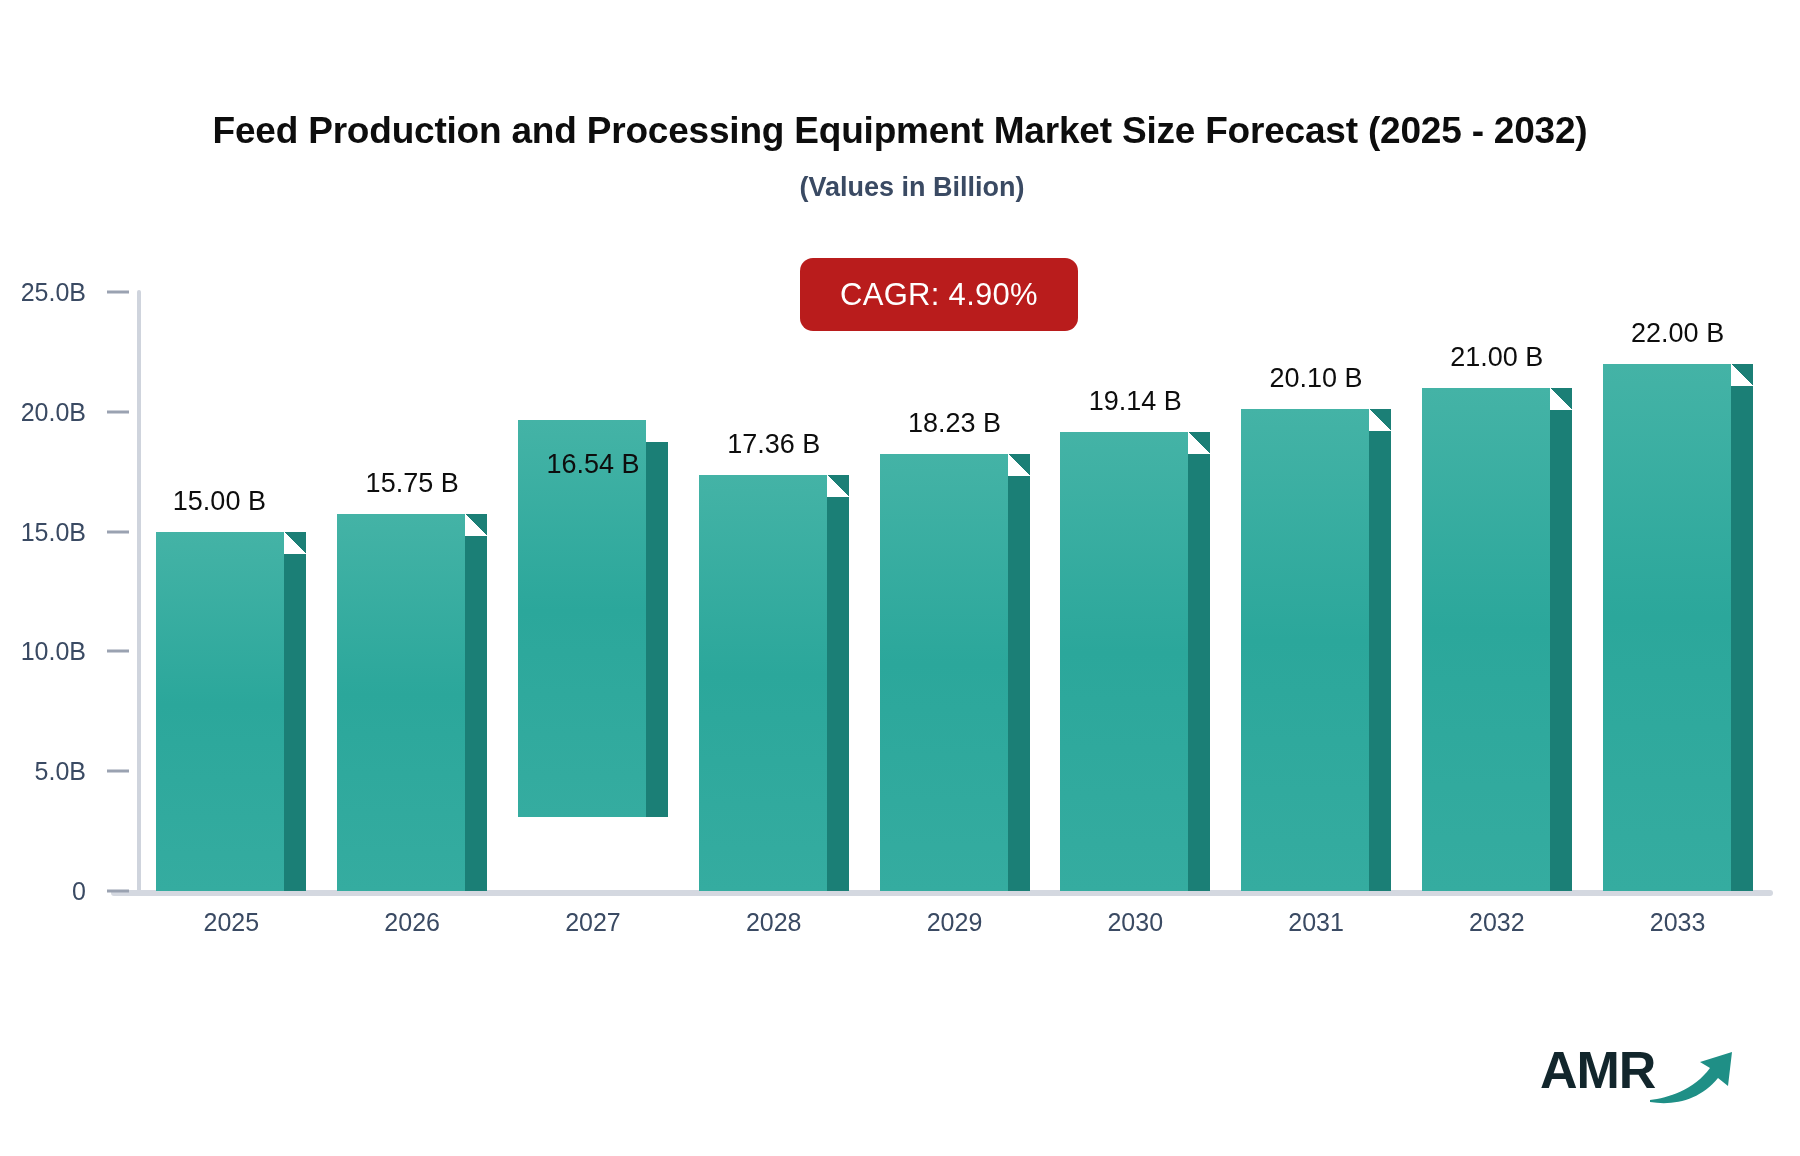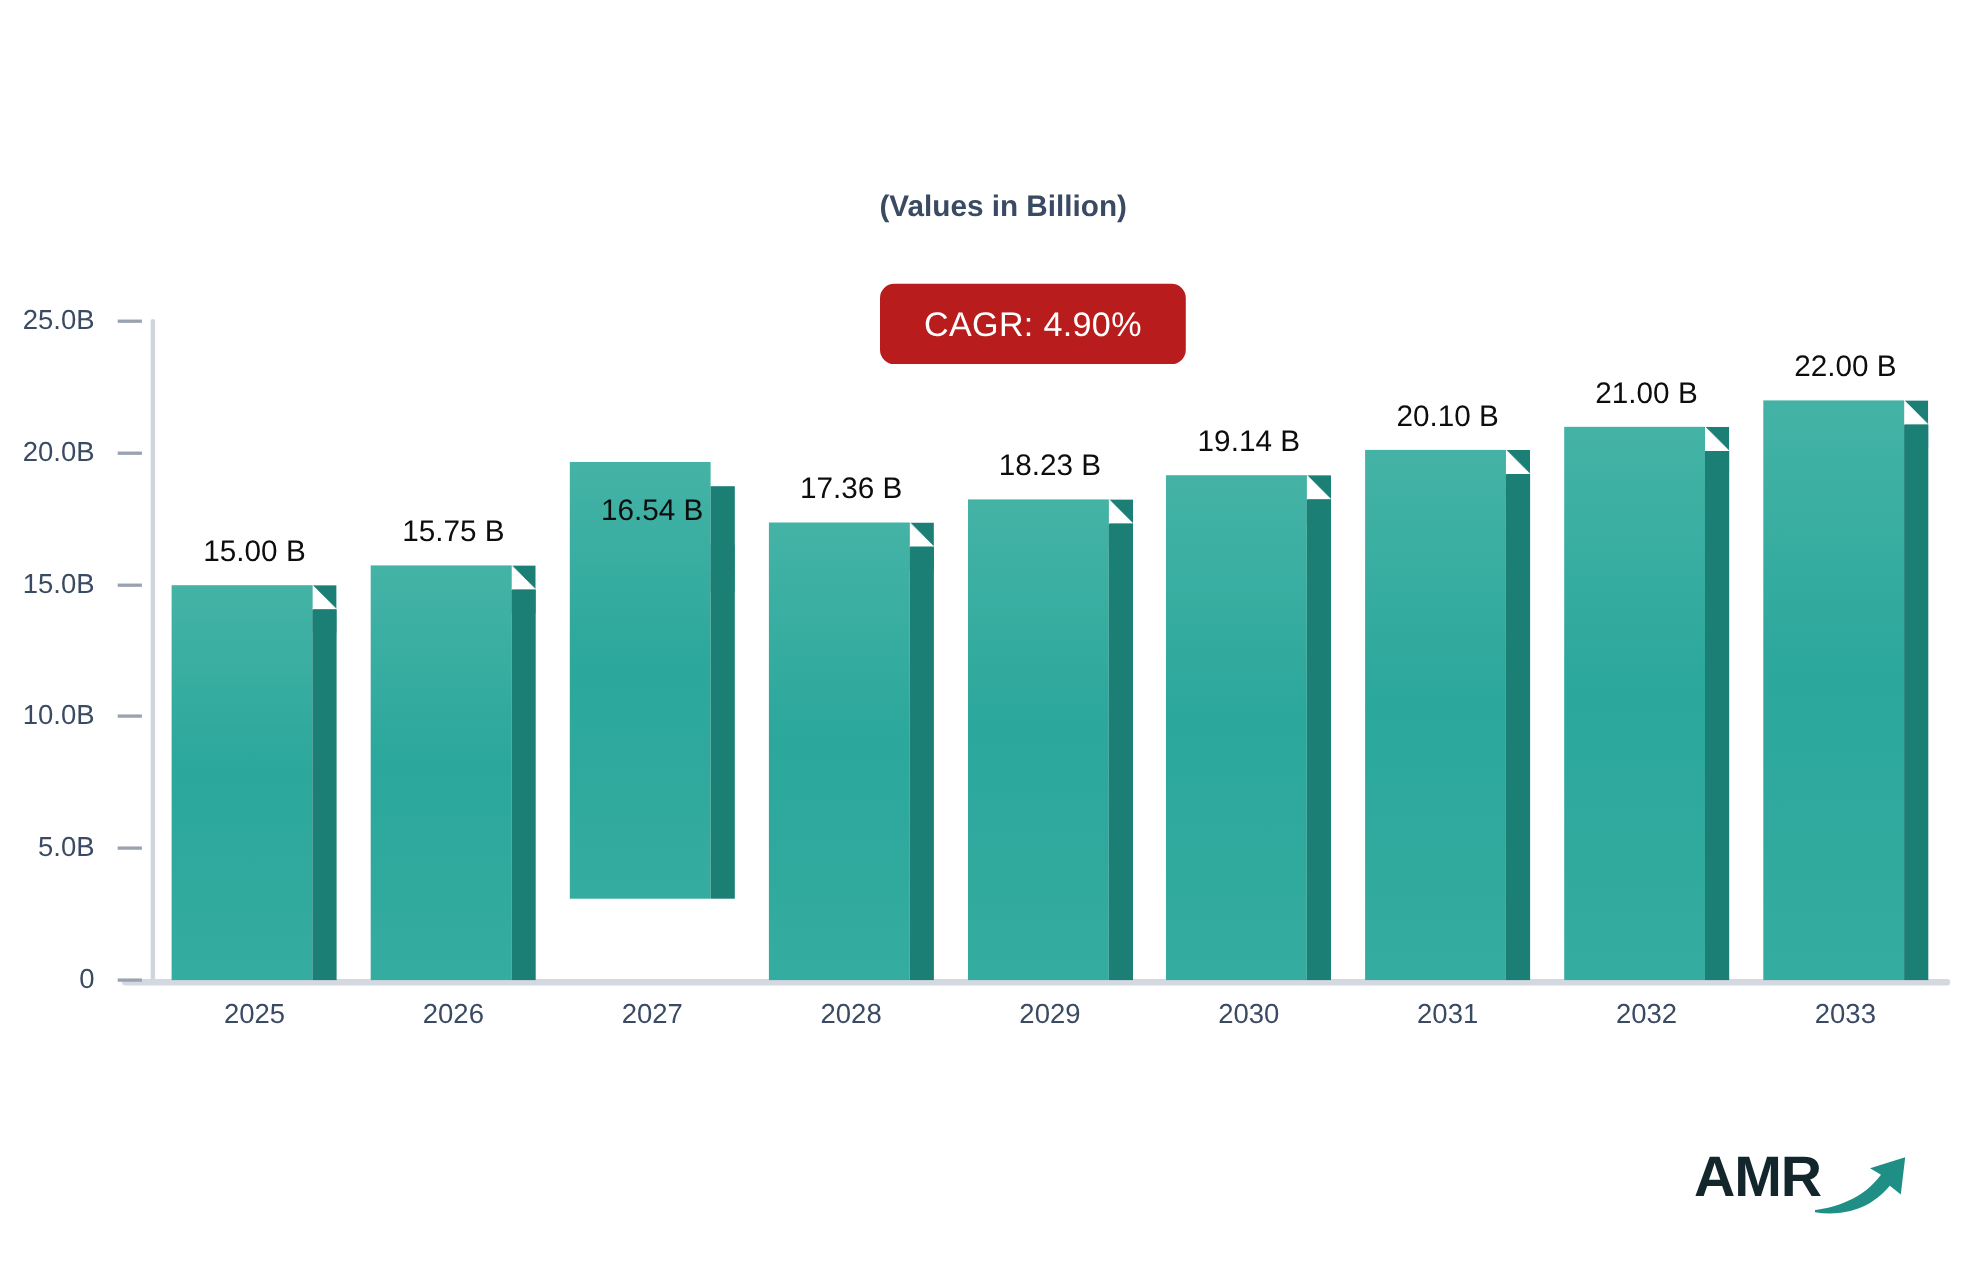--- a/index.html
+++ b/index.html
@@ -174,20 +174,21 @@
     position: absolute;
     left: 108px;
     top: 8px;
   }
 </style>
 </head>
 <body>
 
 <div id="chart-root">
 
+  <div class="title">Feed Production and Processing Equipment Market Size Forecast (2025 - 2032)</div>
   <div class="subtitle">(Values in Billion)</div>
 
   <div class="cagr-badge">CAGR: 4.90%</div>
 
   <div class="plot">
     <div class="y-axis-line"></div>
     <div class="x-axis-line"></div>
     <div id="y-ticks">
         <div class="y-tick-label" style="top: 292px;">25.0B</div>
         <div class="y-tick-dash" style="top: 292px;"></div>
@@ -207,21 +208,21 @@
         <div class="x-tick-label" style="left: 412.167px;">2026</div>
         <div class="x-tick-label" style="left: 592.944px;">2027</div>
         <div class="x-tick-label" style="left: 773.722px;">2028</div>
         <div class="x-tick-label" style="left: 954.5px;">2029</div>
         <div class="x-tick-label" style="left: 1135.28px;">2030</div>
         <div class="x-tick-label" style="left: 1316.06px;">2031</div>
         <div class="x-tick-label" style="left: 1496.83px;">2032</div>
         <div class="x-tick-label" style="left: 1677.61px;">2033</div>
       </div>
     <div id="bars">
-        <div class="bar-group" style="left: 156.389px; top: 531.6px; width: 150px; height: 359.4px; position: absolute;">
+        <div class="bar-group" style="left: 156.389px; top: 531.6px; width: 126px; height: 359.4px; position: absolute;">
           <div class="bar-face" style="width: 128px; height: 359.4px;"></div>
           <div class="bar-side" style="left: 128px; height: 337.4px;"></div>
           <div class="bar-top" style="left: 128px; top: 0px; border-left: 0px solid transparent; border-bottom: 22px solid transparent; width: 22px; height: 22px; background: linear-gradient(225deg, rgb(27, 127, 118) 50%, transparent 50%);"></div>
           <div class="bar-label" style="top: -46px;">15.00 B</div>
         </div>
         <div class="bar-group" style="left: 337.167px; top: 513.63px; width: 150px; height: 377.37px; position: absolute;">
           <div class="bar-face" style="width: 128px; height: 377.37px;"></div>
           <div class="bar-side" style="left: 128px; height: 355.37px;"></div>
           <div class="bar-top" style="left: 128px; top: 0px; border-left: 0px solid transparent; border-bottom: 22px solid transparent; width: 22px; height: 22px; background: linear-gradient(225deg, rgb(27, 127, 118) 50%, transparent 50%);"></div>
           <div class="bar-label" style="top: -46px;">15.75 B</div>

